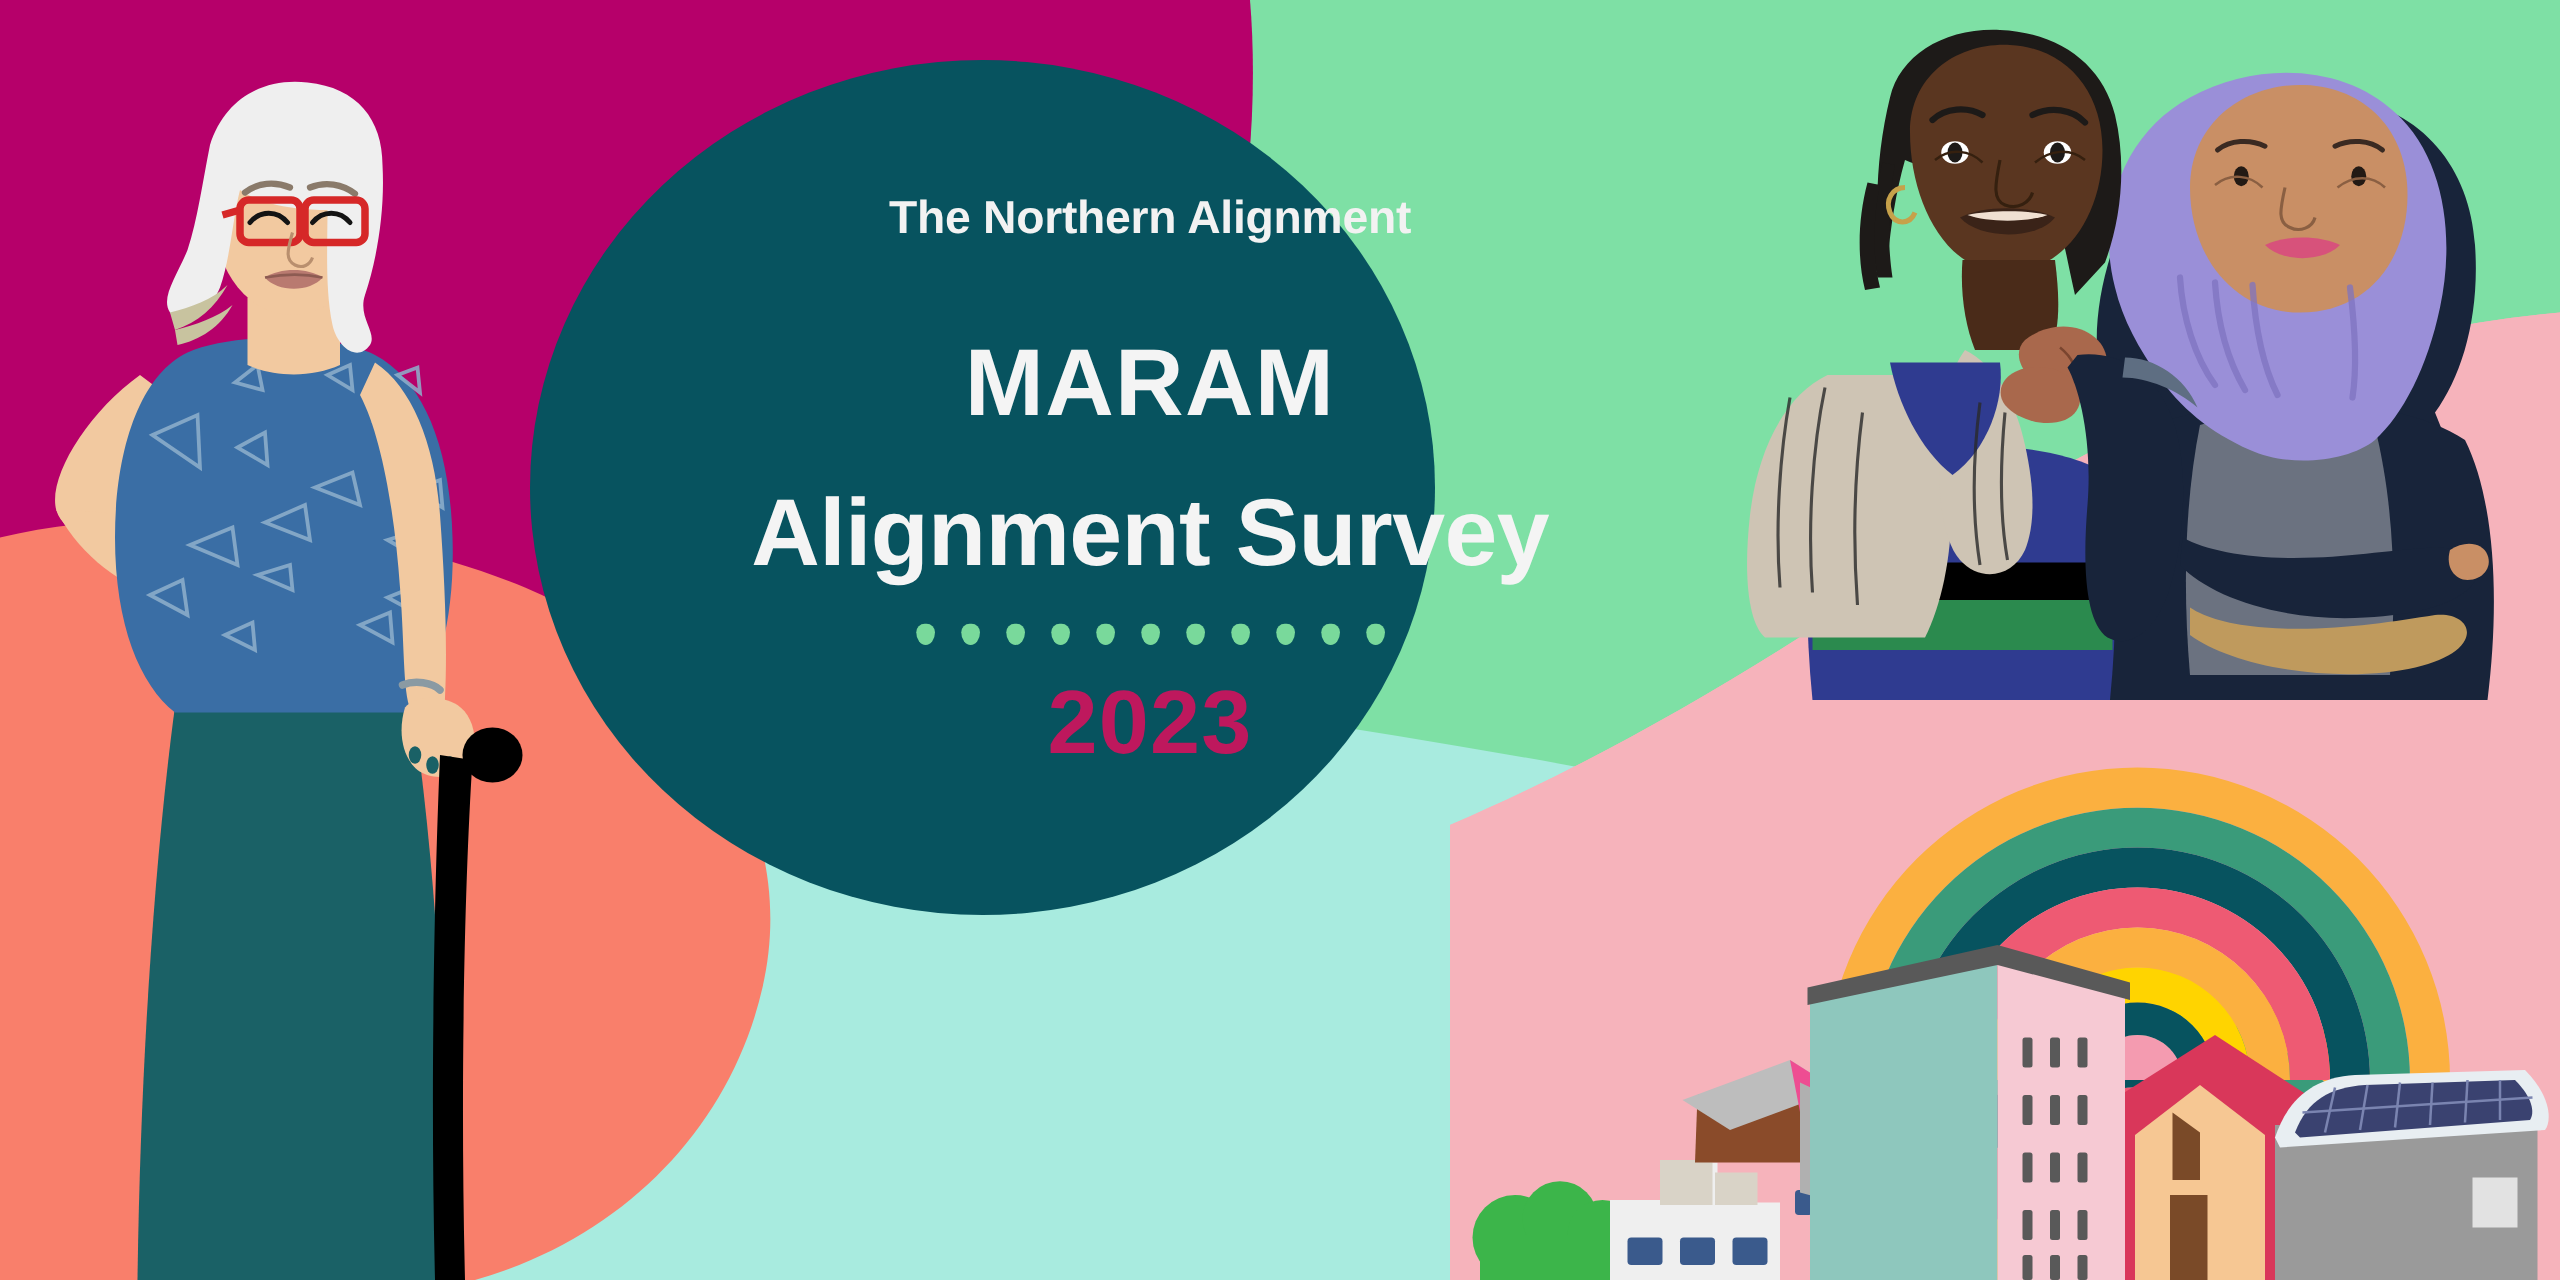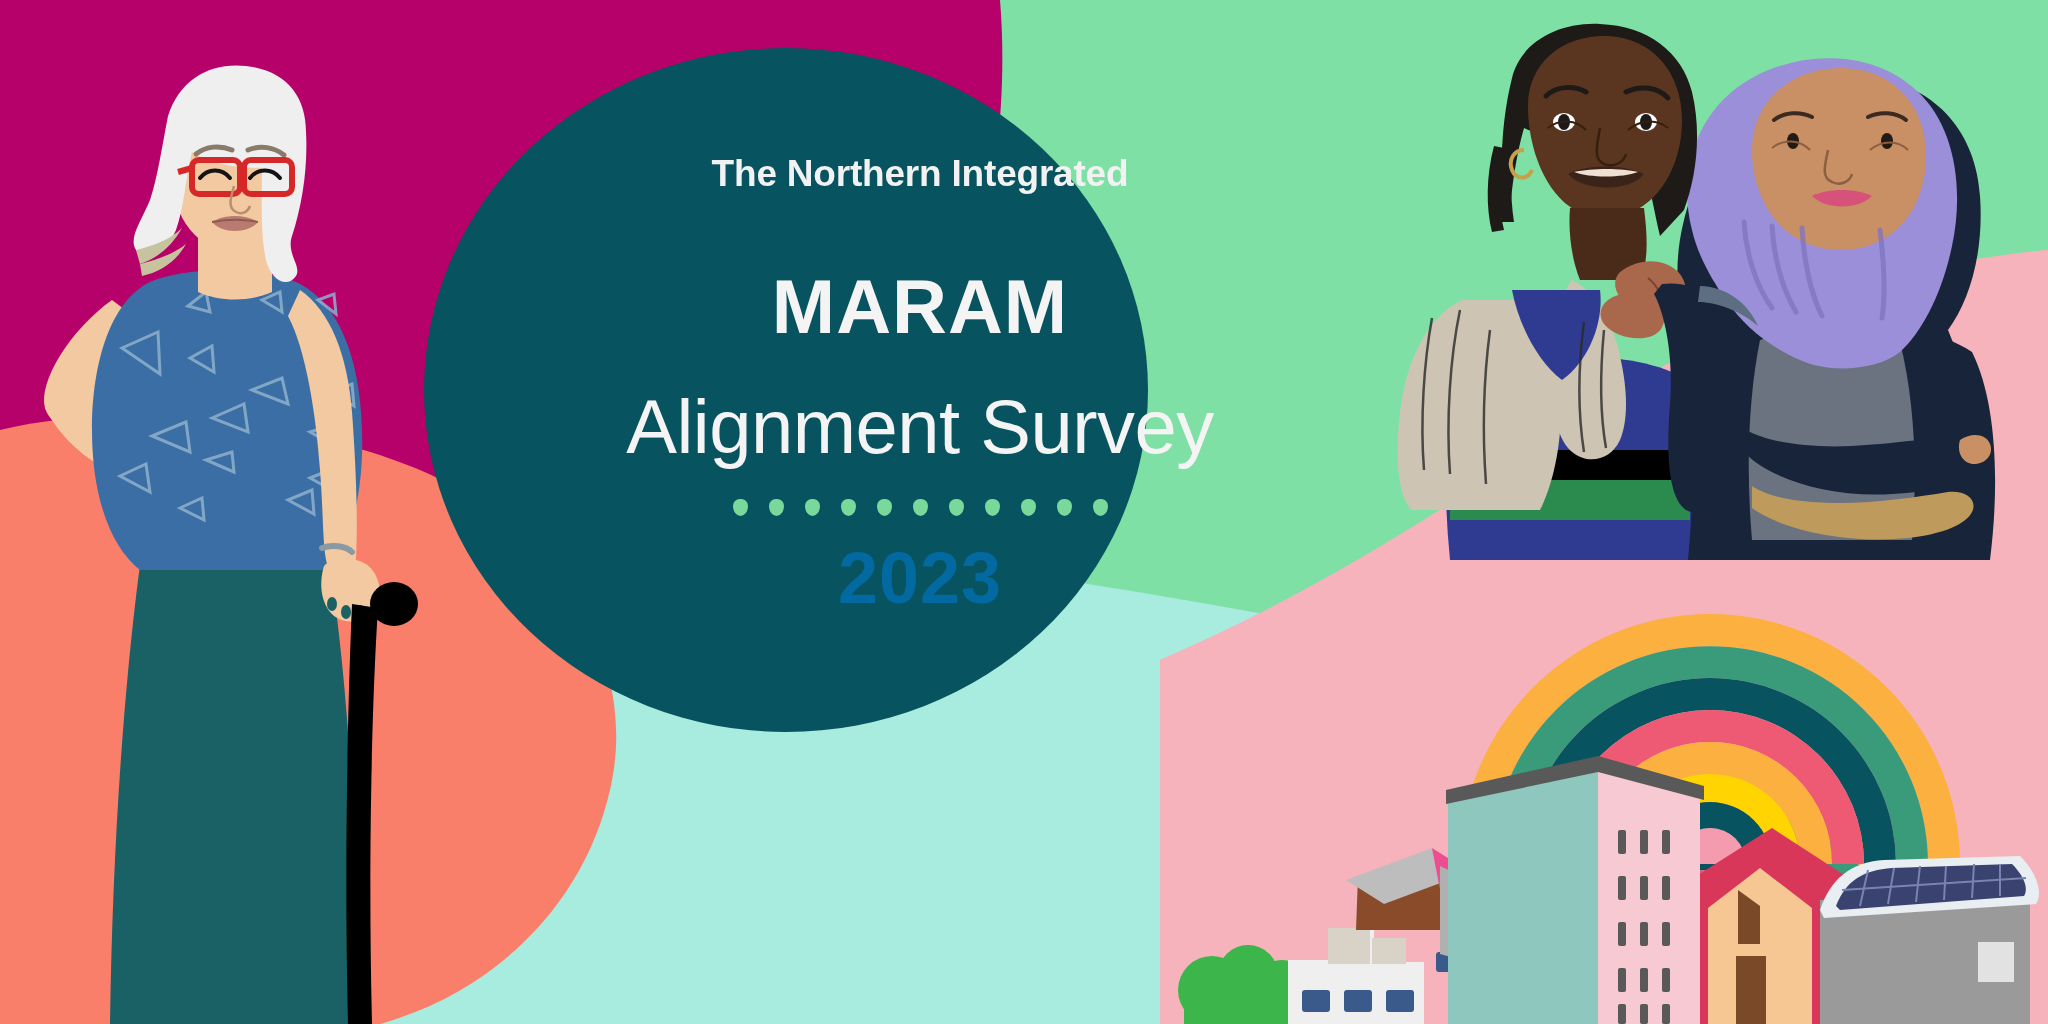--- a/index.html
+++ b/index.html
@@ -35,38 +35,38 @@
     font-size:76px;
     font-weight:bold;
     letter-spacing:1px;
     line-height:1;
     margin:0 0 44px 0;
     text-align:center;
   }
   .survey{
     color:#f4f4f4;
     font-size:76px;
-    font-weight:normal;
+    font-weight:bold;
     letter-spacing:-0.5px;
     line-height:1;
     margin:15px 0 34px 0;
   }
   .dots{
     display:flex;justify-content:center;align-items:center;
     gap:21px;
     margin:0 0 26px 0;
   }
   .dot{
     width:15px;height:17px;
     background:#79d99b;
     border-radius:50% 50% 45% 45% / 60% 60% 40% 40%;
     transform:rotate(180deg);
   }
   .year{
-    color:#0369a1;
+    color:#be185d;
     font-size:72px;
     font-weight:bold;
     line-height:1;
     letter-spacing:1px;
     margin:0;
   }
 </style>
 </head>
 <body>
 
@@ -329,21 +329,21 @@
       <path d="M1842,890 L2026,878"></path>
     </g>
     <rect x="1978" y="942" width="36" height="40" fill="#e2e2e2"></rect>
   </svg>
 
   <svg class="layer" viewBox="0 0 2048 1024" preserveAspectRatio="none">
     <ellipse cx="786" cy="390" rx="362" ry="342" fill="#07535f"></ellipse>
   </svg>
 
   <div class="text-block">
-    <div class="subtitle"><span>The Northern Integrated</span><br></div>
+    <div class="subtitle"><span>The Northern Alignment</span><br></div>
     <div class="maram">MARAM</div>
     <div class="survey">Alignment Survey</div>
     <div class="dots" id="dot-row">
         <span class="dot" style="background: rgb(121, 217, 155);"></span>
         <span class="dot" style="background: rgb(121, 217, 155);"></span>
         <span class="dot" style="background: rgb(121, 217, 155);"></span>
         <span class="dot" style="background: rgb(121, 217, 155);"></span>
         <span class="dot" style="background: rgb(121, 217, 155);"></span>
         <span class="dot" style="background: rgb(121, 217, 155);"></span>
         <span class="dot" style="background: rgb(121, 217, 155);"></span>

